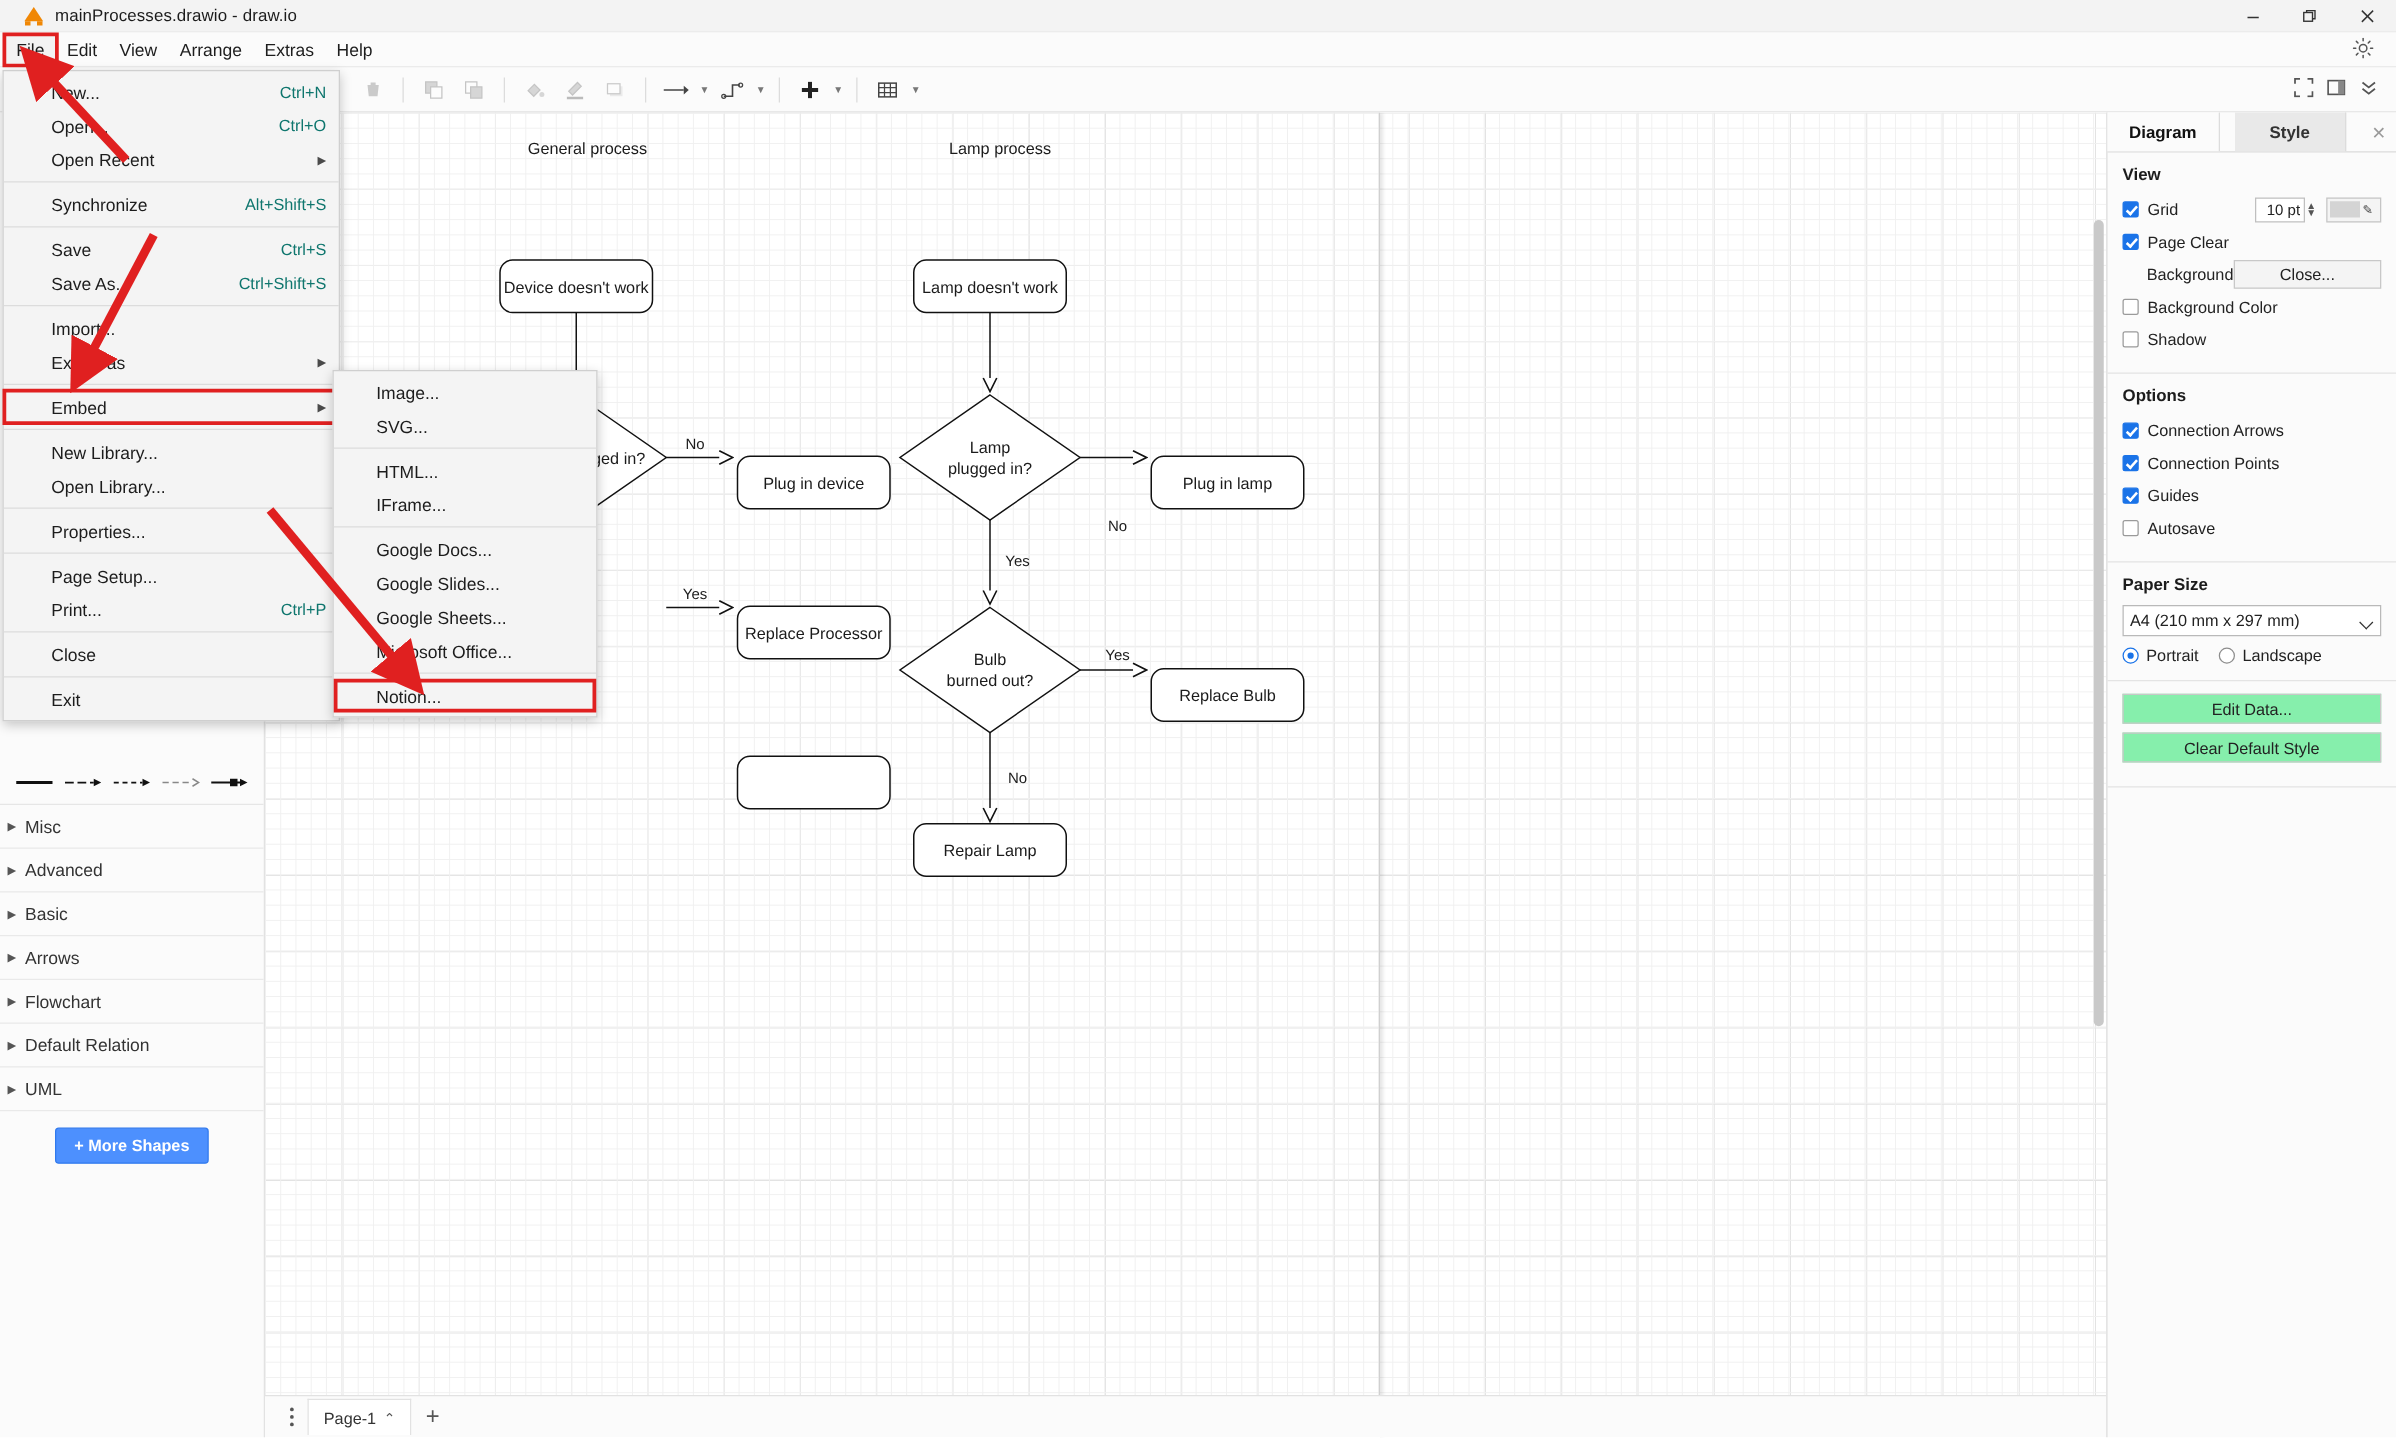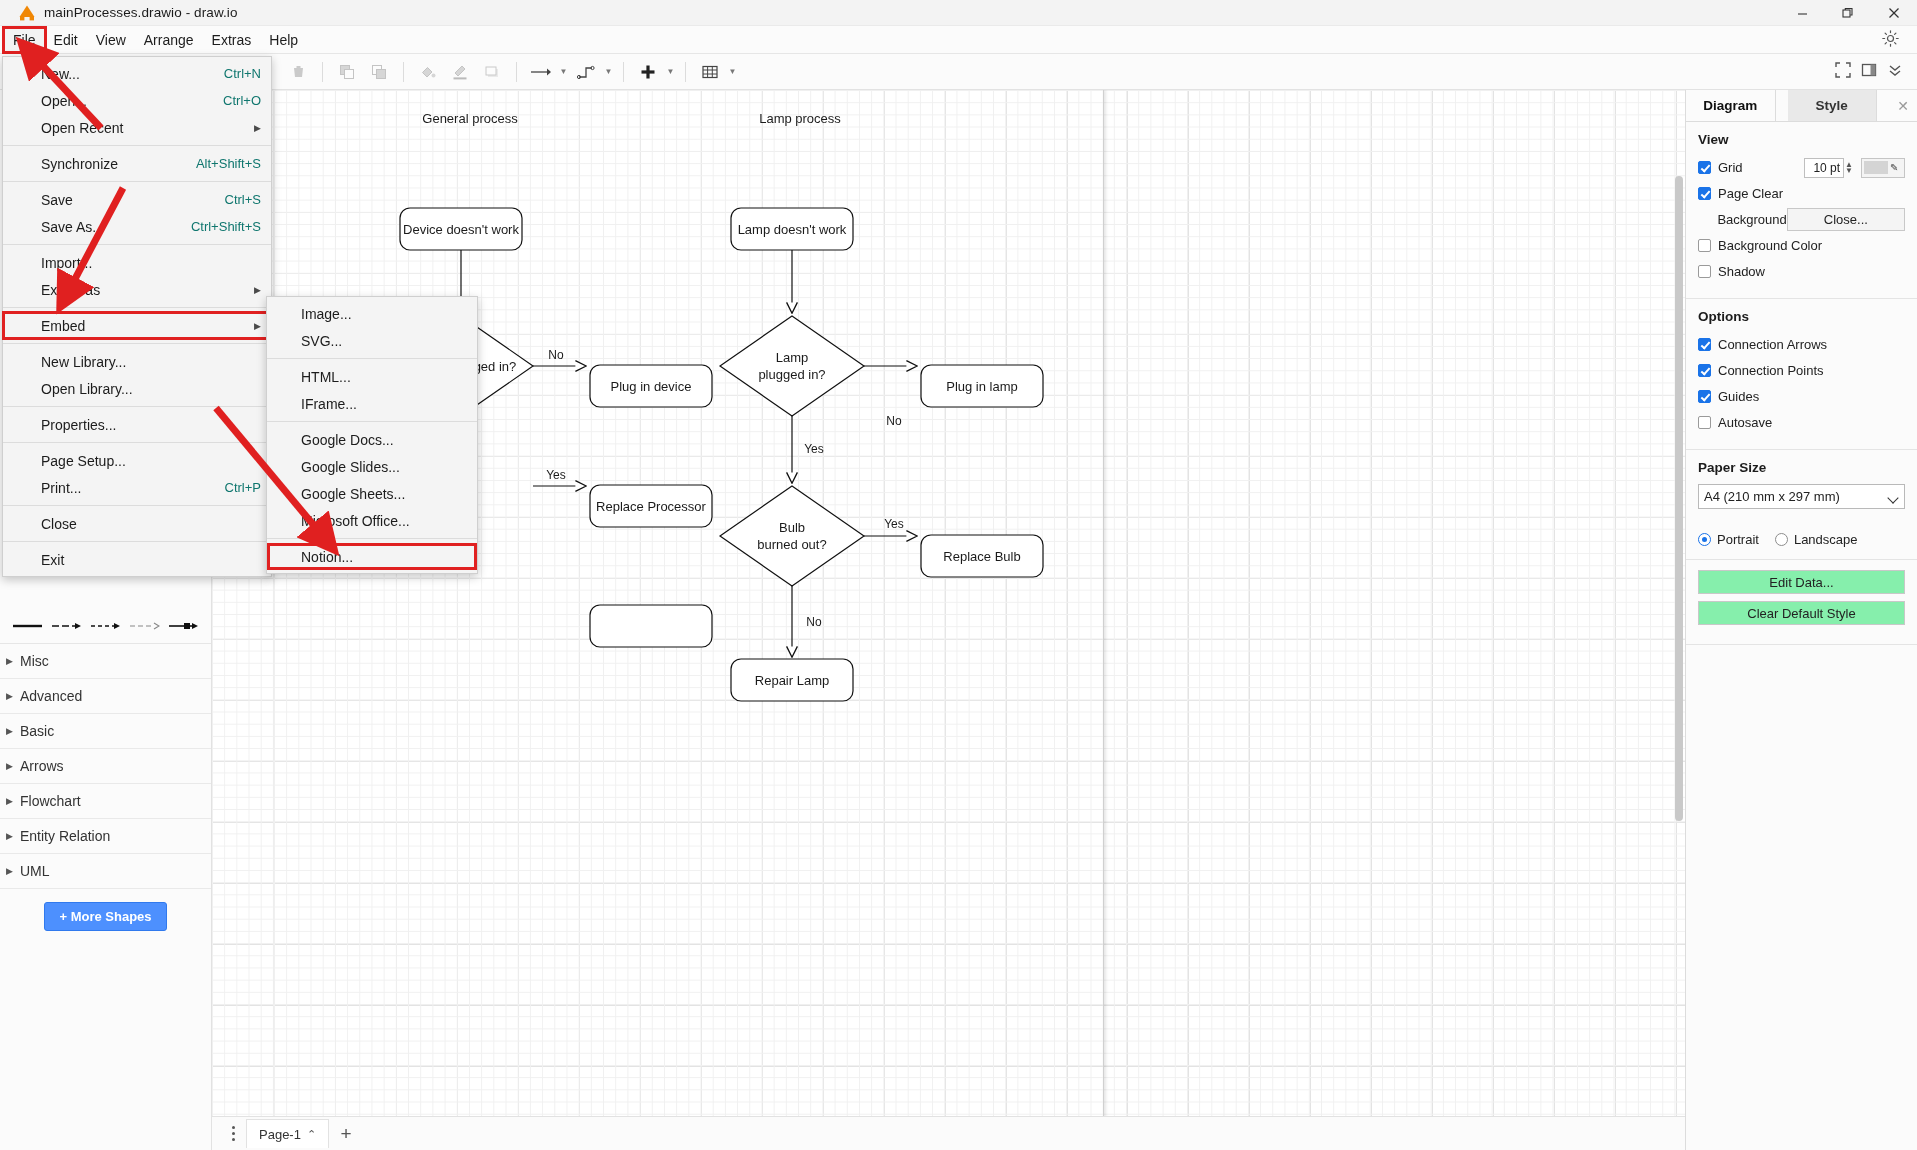--- a/index.html
+++ b/index.html
@@ -178,21 +178,21 @@
   .sel{
     width:100%; height:25px; background:#fff; border:1px solid #b9b9b9; font-size:13px;
     padding:0 22px 0 5px; color:#222; font-family:"Liberation Sans",sans-serif;
     appearance:none; -webkit-appearance:none;
   }
   .sel-wrap:after{
     content:""; position:absolute; right:8px; top:10px; width:7px;height:7px;
     border:solid #333; border-width:0 1.6px 1.6px 0; transform:rotate(45deg);
     pointer-events:none;
   }
-  .radio-row{ display:flex; align-items:center; margin-top:23px; gap:6px; }
+  .radio-row{ display:flex; align-items:center; margin-top:8px; gap:6px; }
   .rd{ width:13px;height:13px;border:1px solid #8d8d8d;border-radius:50%;background:#fff;flex:none;position:relative;}
   .rd.on{ border:1px solid #1a73e8; }
   .rd.on:after{ content:""; position:absolute; left:3px;top:3px;width:5px;height:5px;border-radius:50%;background:#1a73e8;}
   .wide-btn{
     display:block; width:100%; height:24px; background:#86efac; border:1px solid #c8c8c8;
     font-size:13px; color:#222; margin-bottom:7px; font-family:"Liberation Sans",sans-serif;
     cursor:pointer;
   }
 
   
@@ -432,21 +432,21 @@
     <div class="sect">
       <span class="tri">▶</span>
       <span>Arrows</span>
     </div>
     <div class="sect">
       <span class="tri">▶</span>
       <span>Flowchart</span>
     </div>
     <div class="sect">
       <span class="tri">▶</span>
-      <span>Entity Relation</span>
+      <span>Default Relation</span>
     </div>
     <div class="sect">
       <span class="tri">▶</span>
       <span>UML</span>
     </div>
     <div class="more-wrap">
       <button class="more-btn">+ More Shapes</button>
     </div>
   </div>
 

